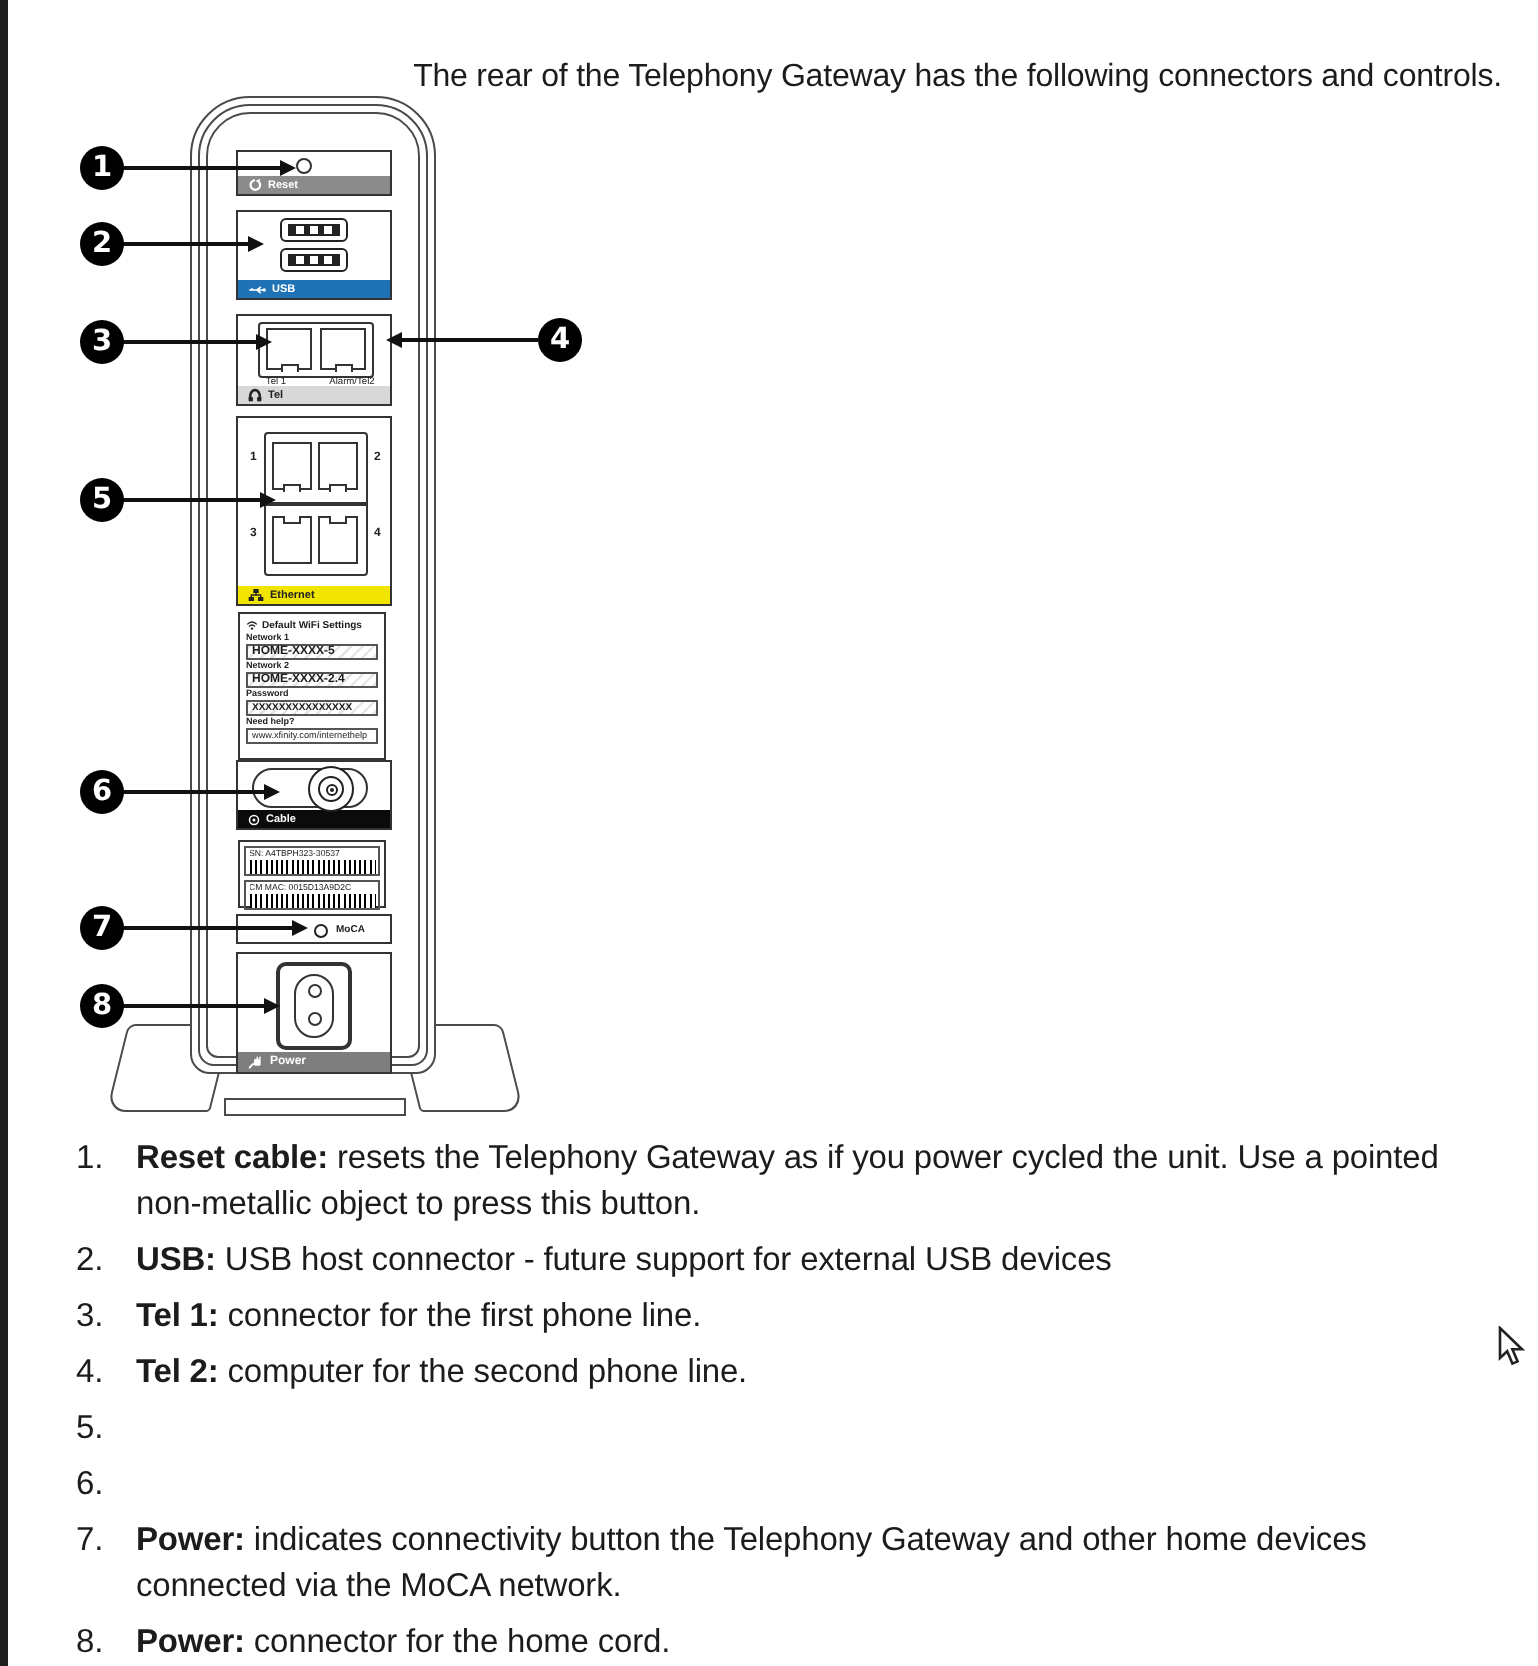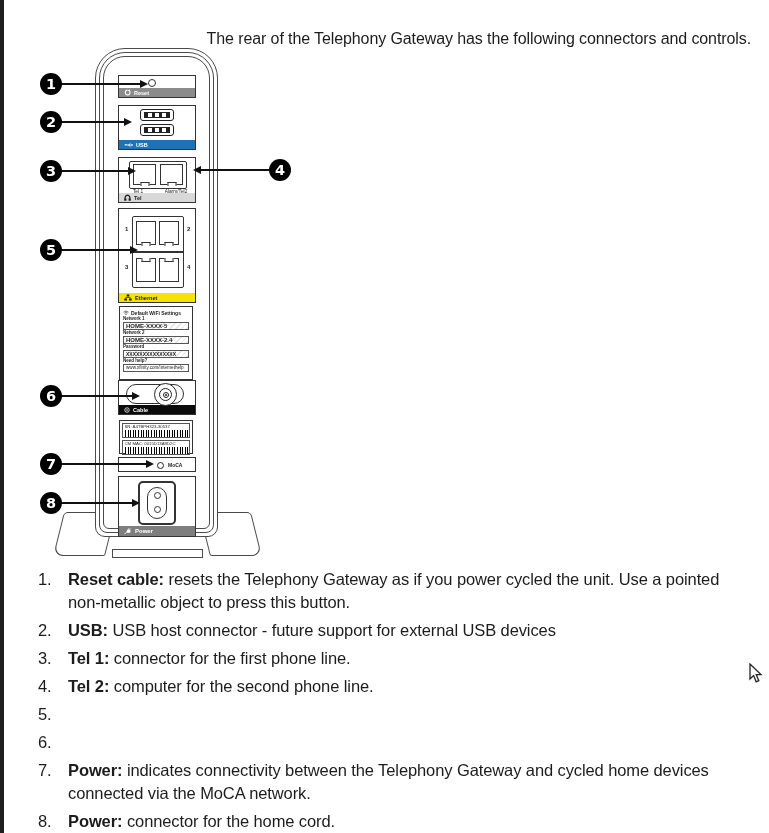--- a/index.html
+++ b/index.html
@@ -346,21 +346,21 @@
   <li>
     <span class="li-num">5.</span>
   </li>
 
   <li>
     <span class="li-num">6.</span>
   </li>
 
   <li>
     <span class="li-num">7.</span>
-    <span class="li-text"><b>Power:</b><span> indicates connectivity between the Telephony Gateway and cycled home devices connected via the MoCA network.</span></span>
+    <span class="li-text"><b>Power:</b><span> indicates connectivity button the Telephony Gateway and other home devices connected via the MoCA network.</span></span>
   </li>
 
   <li>
     <span class="li-num">8.</span>
     <span class="li-text"><b>Power:</b><span> connector for the home cord.</span></span>
   </li>
 </ol>
 
 <svg class="cursor" width="15" height="21" viewBox="0 0 15 21">
   <path d="M1 1 L1 16 L4.6 12.6 L7.2 18.8 L9.8 17.7 L7.2 11.6 L12 11.6 Z" fill="#fff" stroke="#222" stroke-width="1.3"></path>

